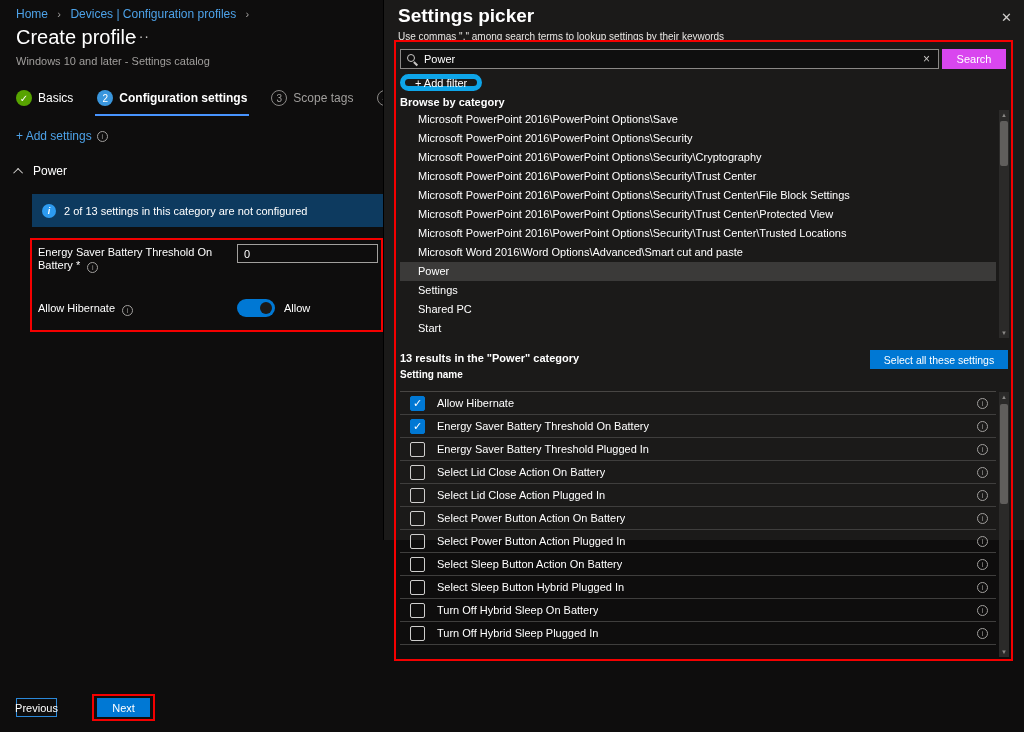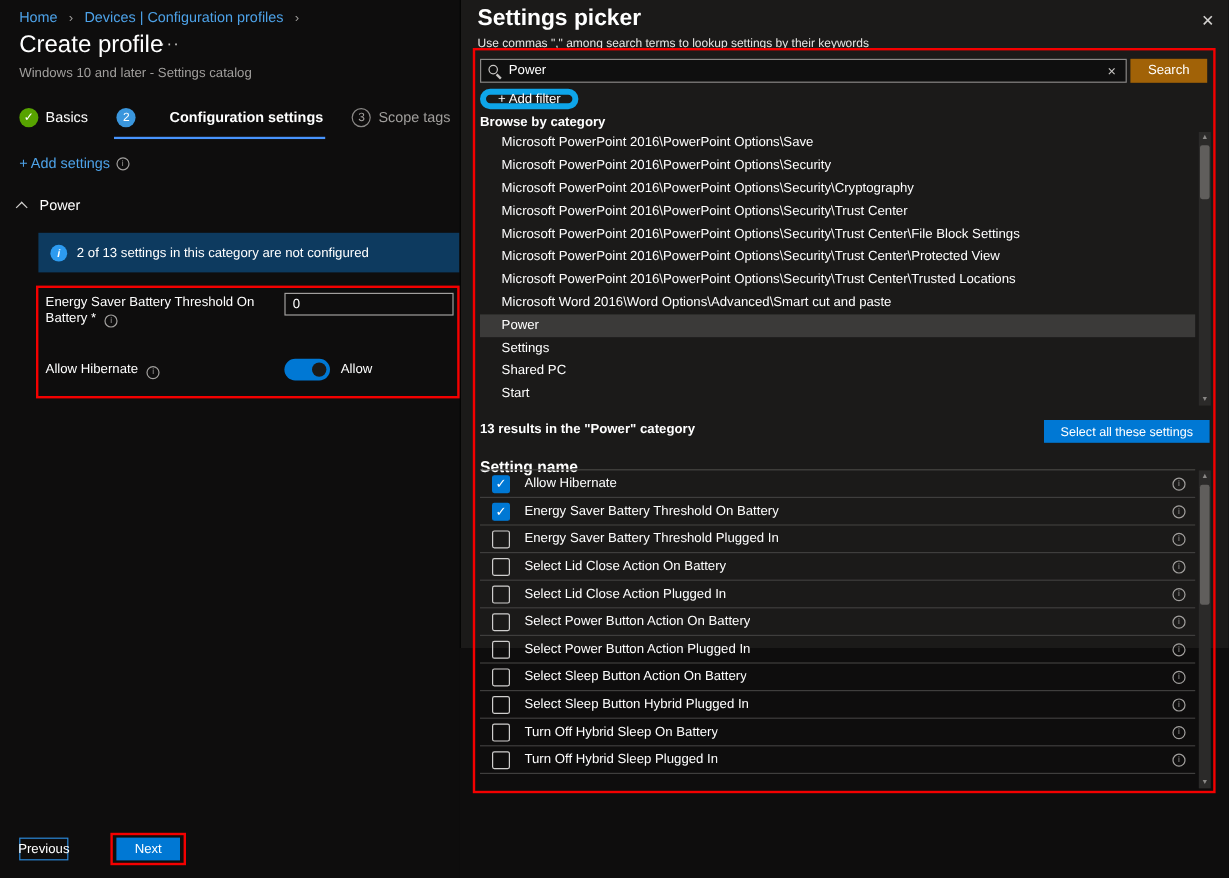--- a/index.html
+++ b/index.html
@@ -22,21 +22,21 @@
   .page-subtitle { position:absolute; left:16px; top:55px; font-size:11px; color:#a19f9d; }
 
   .steps { position:absolute; left:16px; top:90px; width:367px; display:flex; gap:24px; white-space:nowrap; overflow:hidden; }
   .step { display:inline-flex; align-items:center; position:relative; padding-bottom:10px; font-size:12px; flex:none; }
   .step-circle { width:16px; height:16px; border-radius:50%; display:inline-flex; align-items:center; justify-content:center;
                  font-size:10px; margin-right:6px; flex:none; }
   .step.done .step-circle { background:#57a300; color:#fff; }
   .step.active .step-circle { background:#3a96dd; color:#fff; }
   .step.pending .step-circle { border:1px solid #8a8886; color:#a19f9d; }
   .step.done .step-label { color:#ffffff; }
-  .step.active .step-label { color:#ffffff; font-weight:bold;margin-left:22px; }
+  .step.active .step-label { color:#ffffff; font-weight:bold; }
   .step.pending .step-label { color:#a19f9d; }
   .step.active::after { content:''; position:absolute; left:-2px; right:-2px; bottom:0; height:2px; background:#4894fe; }
 
   .add-settings { position:absolute; left:16px; top:129px; font-size:12px; color:#4da2e8; display:flex; align-items:center; gap:5px; }
 
   .section-header { position:absolute; left:16px; top:164px; display:flex; align-items:center; gap:10px; font-size:12px; }
   .chevron-up { width:7px; height:7px; border-left:1.5px solid #d2d0ce; border-top:1.5px solid #d2d0ce;
                 transform:rotate(45deg) translateY(2px); display:inline-block; }
 
   .info-banner { position:absolute; left:32px; top:194px; width:351px; height:33px; background:#0d3a5f;
@@ -79,21 +79,21 @@
   .search-row { position:absolute; left:16px; top:49px; width:606px; height:20px; display:flex; }
   .search-box { width:539px; height:20px; border:1px solid #8a8886; background:#0f0f0f; display:flex;
                 align-items:center; gap:6px; padding:0 6px; }
   .search-glyph { position:relative; width:11px; height:11px; flex:none; }
   .search-glyph::before { content:''; position:absolute; left:0; top:0; width:6px; height:6px;
                           border:1.5px solid #c8c6c4; border-radius:50%; }
   .search-glyph::after { content:''; position:absolute; left:7px; top:7px; width:5px; height:1.5px;
                          background:#c8c6c4; transform:rotate(45deg); transform-origin:left center; }
   .search-text { flex:1; font-size:11px; color:#fff; }
   .search-clear { font-size:12px; color:#c8c6c4; cursor:pointer; padding:0 2px; }
-  .search-btn { width:64px; height:20px; margin-left:3px; background:#a16207; color:#fff; border:none; }
+  .search-btn { width:64px; height:20px; margin-left:3px; background:#d946ef; color:#fff; border:none; }
 
   .add-filter { position:absolute; left:16px; top:74px; height:17px; border:5px solid #0ea5e9; border-radius:9px;
                 display:inline-flex; align-items:center; padding:0 10px; font-size:11px; color:#fff; cursor:pointer; }
 
   .browse-heading { position:absolute; left:16px; top:96px; font-size:11px; font-weight:bold; }
 
   .category-list { position:absolute; left:16px; top:110px; width:596px; }
   .cat-row { height:19px; line-height:19px; padding-left:18px; font-size:11px; white-space:nowrap;
              overflow:hidden; cursor:pointer; }
   .cat-row.selected { background:#3b3a39; }
@@ -106,21 +106,21 @@
   .sb-up { top:0; } .sb-down { bottom:0; }
   .sb-up::after { content:'▲'; } .sb-down::after { content:'▼'; }
   .sb-thumb { position:absolute; left:1px; width:8px; background:#605e5c; border-radius:2px; }
   .sb-cat .sb-thumb { top:11px; height:45px; }
   .sb-set .sb-thumb { top:12px; height:100px; }
 
   .results-heading { position:absolute; left:16px; top:352px; font-size:11px; font-weight:bold; }
   .select-all-btn { position:absolute; left:486px; top:350px; width:138px; height:19px; background:#0078d4;
                     color:#fff; border:none; font-size:10.5px; }
 
-  .column-header { position:absolute; left:16px; top:381px; font-size:13px; font-weight:bold; }
+  .column-header { position:absolute; left:16px; top:369px; font-size:10px; font-weight:bold; }
   .col-underline { position:absolute; left:16px; top:391px; width:596px; height:1px; background:#484644; }
 
   .settings-list { position:absolute; left:16px; top:392px; width:596px; }
   .setting-row { height:23px; display:flex; align-items:center; gap:12px; padding-left:10px;
                  border-bottom:1px solid #3f3e3d; }
   .checkbox { width:15px; height:15px; border:1px solid #cfcecd; flex:none; display:inline-flex;
               align-items:center; justify-content:center; font-size:11px; color:#fff; cursor:pointer;
               border-radius:2px; background:transparent; }
   .checkbox.checked { background:#0078d4; border-color:#0078d4; }
   .checkbox.checked::after { content:'✓'; }

